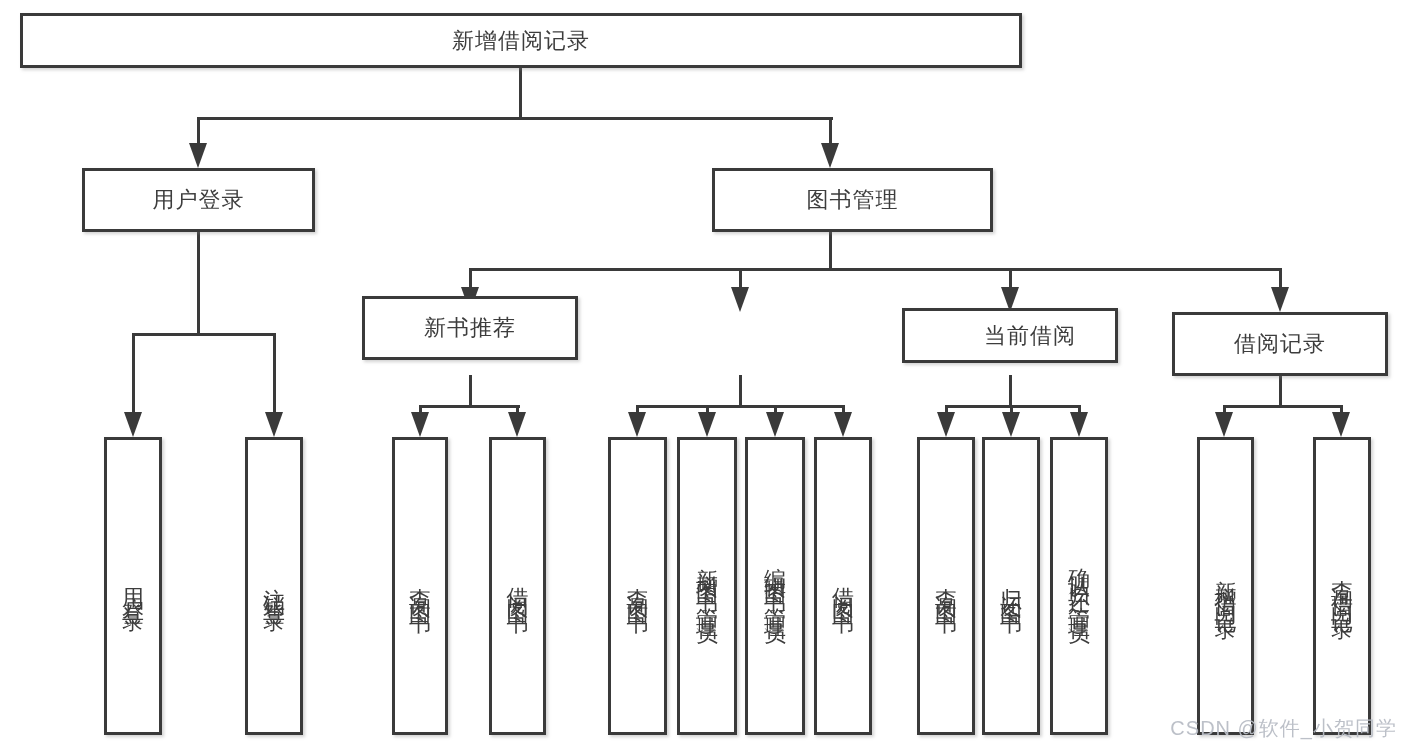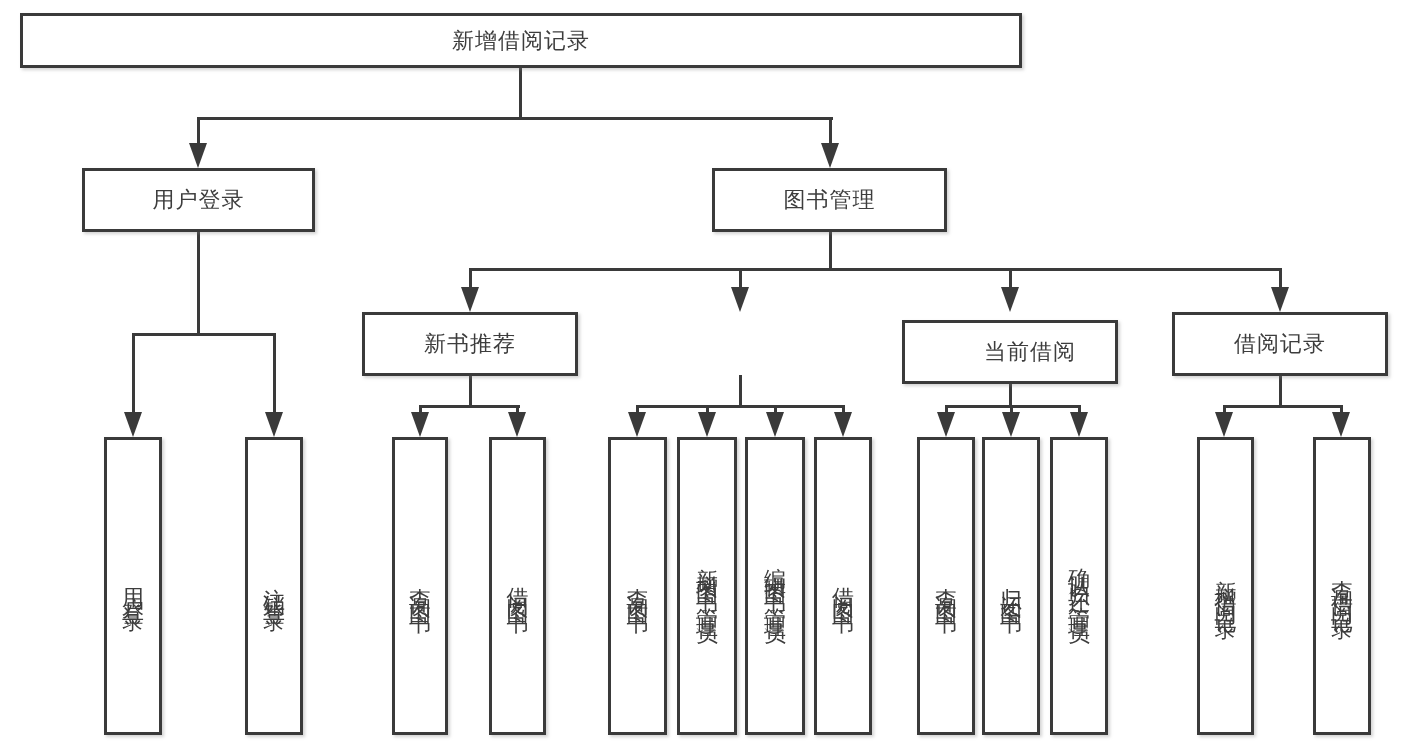--- a/index.html
+++ b/index.html
@@ -90,21 +90,21 @@
   <div class="vline" style="left:519px; top:68px; height:50px;"></div>
   <div class="hline" style="left:197px; top:117px; width:636px;"></div>
   <div class="vline" style="left:197px; top:117px; height:29px;"></div>
   <div class="arrow" style="left:189px; top:143px;"></div>
   <div class="vline" style="left:829px; top:117px; height:29px;"></div>
   <div class="arrow" style="left:821px; top:143px;"></div>
 
   <div class="node" style="left:82px; top:168px; width:233px; height:64px;">
     <span>用户登录</span>
   </div>
-  <div class="node" style="left:712px; top:168px; width:235px; height:64px;">
+  <div class="node" style="left:712px; top:168px; width:281px; height:64px;">
     <span>图书管理</span>
   </div>
 
   <div class="vline" style="left:197px; top:232px; height:103px;"></div>
   <div class="hline" style="left:132px; top:333px; width:144px;"></div>
   <div class="vline" style="left:132px; top:333px; height:80px;"></div>
   <div class="arrow" style="left:124px; top:412px;"></div>
   <div class="vline" style="left:273px; top:333px; height:80px;"></div>
   <div class="arrow" style="left:265px; top:412px;"></div>
 
@@ -112,24 +112,24 @@
   <div class="hline" style="left:469px; top:268px; width:813px;"></div>
   <div class="vline" style="left:469px; top:268px; height:22px;"></div>
   <div class="arrow" style="left:461px; top:287px;"></div>
   <div class="vline" style="left:739px; top:268px; height:22px;"></div>
   <div class="arrow" style="left:731px; top:287px;"></div>
   <div class="vline" style="left:1009px; top:268px; height:22px;"></div>
   <div class="arrow" style="left:1001px; top:287px;"></div>
   <div class="vline" style="left:1279px; top:268px; height:22px;"></div>
   <div class="arrow" style="left:1271px; top:287px;"></div>
 
-  <div class="node" style="left:362px; top:312px; width:216px; height:64px;">
+  <div class="node" style="left:362px; top:296px; width:216px; height:64px;">
     <span>新书推荐</span>
   </div>
-  <div class="node" style="left:902px; top:320px; width:216px; height:64px;padding-left:40px;">
+  <div class="node" style="left:902px; top:308px; width:216px; height:55px;padding-left:40px;">
     <span>当前借阅</span>
   </div>
   <div class="node" style="left:1172px; top:312px; width:216px; height:64px;">
     <span>借阅记录</span>
   </div>
 
   <div class="vline" style="left:469px; top:375px; height:33px;"></div>
   <div class="hline" style="left:419px; top:405px; width:101px;"></div>
   <div class="vline" style="left:419px; top:405px; height:9px;"></div>
   <div class="arrow" style="left:411px; top:412px;"></div>
@@ -200,14 +200,15 @@
     <span>确认归还（管理员）</span>
   </div>
 
   <div class="vnode" style="left:1197px; width:57px;">
     <span>新增借阅记录</span>
   </div>
   <div class="vnode" style="left:1313px; width:58px;">
     <span>查询借阅记录</span>
   </div>
 
+  <div class="watermark">CSDN @软件_小贺同学</div>
 
 </div>
 
 </body></html>

